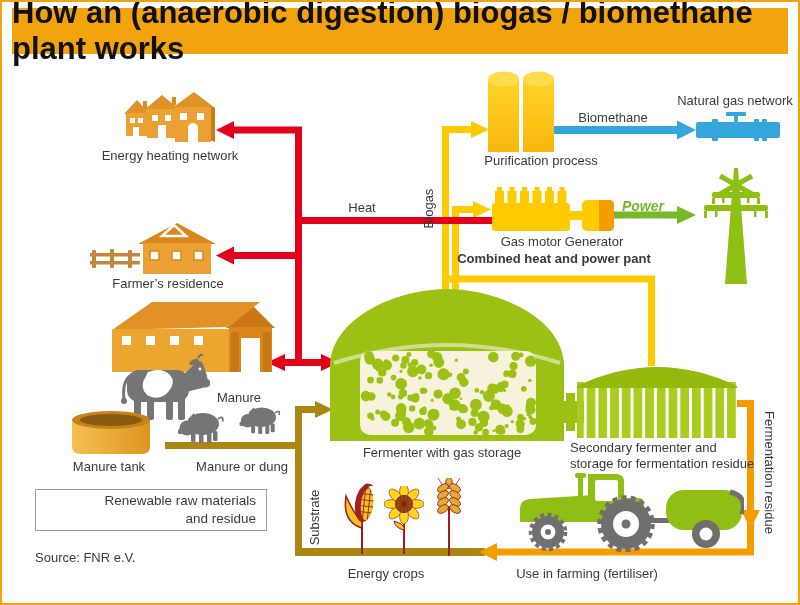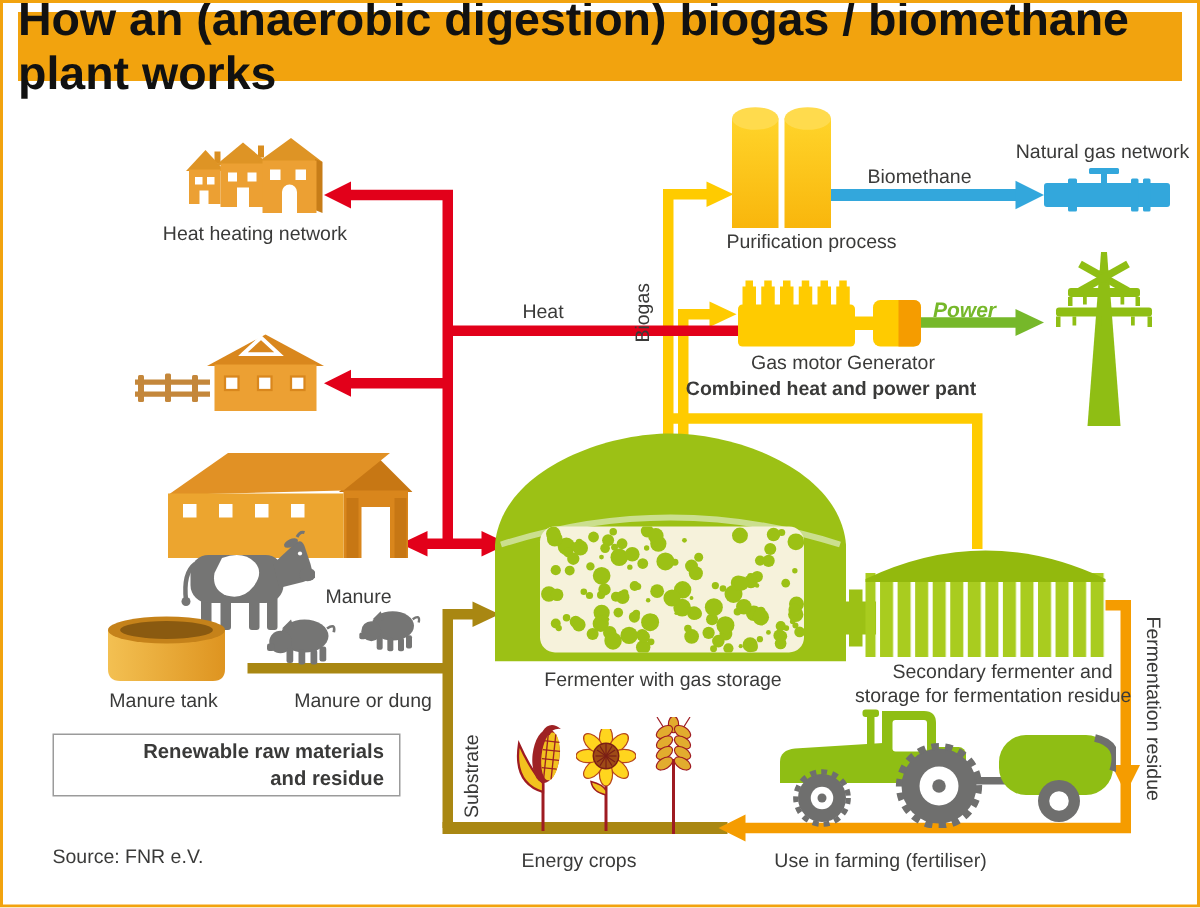--- a/index.html
+++ b/index.html
@@ -11,21 +11,21 @@
   .abs{position:absolute;}
   .lbl{position:absolute;font-size:13px;line-height:1.25;color:#3A3A39;text-align:center;white-space:nowrap;}
   .lbl.left{text-align:left;}
   .lbl.bold{font-weight:bold;}
   .vlbl{position:absolute;font-size:13px;color:#3A3A39;text-align:center;white-space:nowrap;}
   .vlbl.ccw{transform:rotate(-90deg);}
   .vlbl.cw{transform:rotate(90deg);}
   .power-lbl{color:#76B82A;font-weight:bold;font-style:italic;font-size:14px;}
   .box{position:absolute;left:33px;top:487px;width:232px;height:42px;border:1px solid #9B9B9B;background:#fff;
        display:flex;flex-direction:column;justify-content:center;align-items:flex-end;padding-right:10px;box-sizing:border-box;}
-  .box span{display:block;font-size:13.5px;font-weight:bold;line-height:1.3;color:#3A3A39;}
+  .box span{display:block;font-size:13.5px;font-weight:normal;line-height:1.3;color:#3A3A39;}
   svg{display:block;}
 </style>
 </head>
 <body>
 
 <div class="page">
 
   <div class="header">
     <h1>How an (anaerobic digestion) biogas / biomethane plant works</h1>
   </div>
@@ -529,40 +529,41 @@
       <circle cx="112" cy="60" r="4.5" fill="#6F6F6E"></circle>
       <circle cx="34" cy="68" r="16" fill="#6F6F6E"></circle>
       <circle cx="34" cy="68" r="17.5" fill="none" stroke="#6F6F6E" stroke-width="3.5" stroke-dasharray="4 3.4"></circle>
       <circle cx="34" cy="68" r="7.5" fill="#fff"></circle>
       <circle cx="34" cy="68" r="3" fill="#6F6F6E"></circle>
       <circle cx="192" cy="70" r="14" fill="#6F6F6E"></circle>
       <circle cx="192" cy="70" r="6.5" fill="#fff"></circle>
     </svg>
   </div>
 
-  <div class="lbl" style="left:78px;top:146px;width:180px;">Heat heating network</div>
+  <div class="lbl" style="left:78px;top:146px;width:180px;">Energy heating network</div>
+  <div class="lbl" style="left:76px;top:274px;width:180px;">Farmer’s residence</div>
   <div class="lbl" style="left:197px;top:388px;width:80px;">Manure</div>
   <div class="lbl" style="left:37px;top:457px;width:140px;">Manure tank</div>
   <div class="lbl" style="left:170px;top:457px;width:140px;">Manure or dung</div>
   <div class="lbl" style="left:330px;top:198px;width:60px;">Heat</div>
   <div class="lbl" style="left:340px;top:443px;width:200px;">Fermenter with gas storage</div>
   <div class="lbl left" style="left:568px;top:438px;width:200px;">
-    <span style="display:block;margin-left:25px;">Secondary fermenter and</span>
+    <span style="display:block;">Secondary fermenter and</span>
     <span style="display:block;">storage for fermentation residue</span>
   </div>
   <div class="lbl" style="left:459px;top:151px;width:160px;">Purification process</div>
   <div class="lbl" style="left:551px;top:108px;width:120px;">Biomethane</div>
   <div class="lbl" style="left:653px;top:91px;width:160px;">Natural gas network</div>
   <div class="lbl" style="left:479px;top:232px;width:100px;">Gas motor</div>
   <div class="lbl" style="left:542px;top:232px;width:100px;">Generator</div>
   <div class="lbl bold" style="left:452px;top:249px;width:200px;">Combined heat and power pant</div>
   <div class="lbl power-lbl" style="left:611px;top:196px;width:60px;">Power</div>
   <div class="lbl" style="left:314px;top:564px;width:140px;">Energy crops</div>
   <div class="lbl" style="left:495px;top:564px;width:180px;">Use in farming (fertiliser)</div>
-  <div class="lbl left" style="left:33px;top:561px;width:220px;">Source: FNR e.V.</div>
+  <div class="lbl left" style="left:33px;top:548px;width:220px;">Source: FNR e.V.</div>
 
   <div class="vlbl ccw" style="left:391px;top:199px;width:70px;">Biogas</div>
   <div class="vlbl ccw" style="left:267px;top:508px;width:90px;">Substrate</div>
   <div class="vlbl cw" style="left:692px;top:463px;width:150px;">Fermentation residue</div>
 
   <div class="box">
     <span>Renewable raw materials</span>
     <span>and residue</span>
   </div>
 

